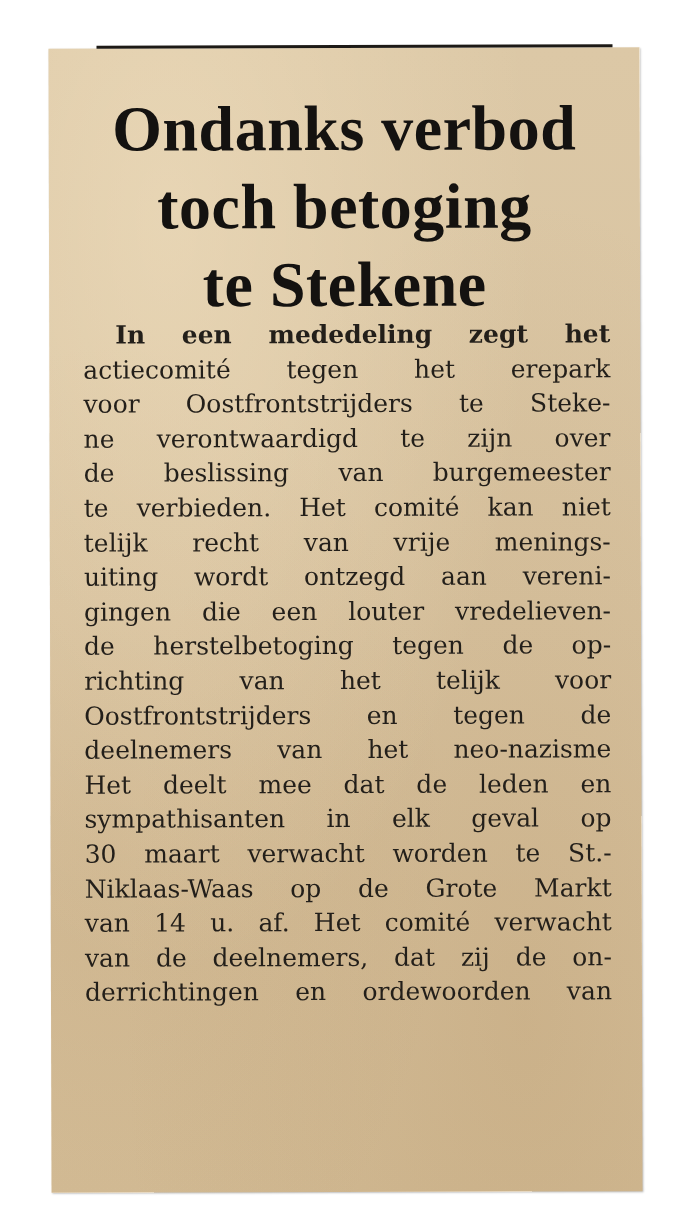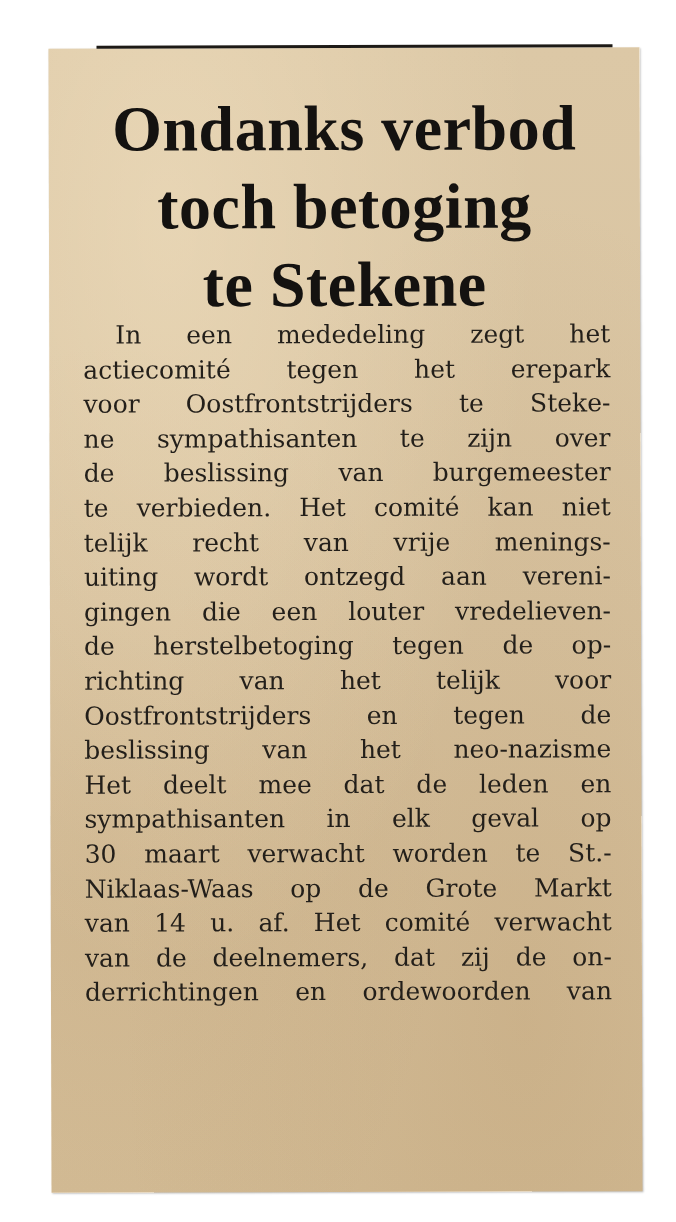--- a/index.html
+++ b/index.html
@@ -63,20 +63,21 @@
     }
     .body .row {
       display: block;
       white-space: nowrap;
       text-align: justify;
       text-align-last: justify;
       height: 34.6px;
     }
     .body .row.indent {
       padding-left: 32px;
+      font-weight: bold;
     }
     .body .row.last {
       text-align-last: left;
     }
   </style>
 </head>
 <body>
 
 <div class="clipping">
   <div class="top-rule"></div>
@@ -84,30 +85,30 @@
   <h1 class="headline" style="margin:0;">
     <span class="line">Ondanks verbod</span>
     <span class="line">toch betoging</span>
     <span class="line">te Stekene</span>
   </h1>
 
   <div class="body">
     <span class="row indent">In een mededeling zegt het</span>
     <span class="row">actiecomité tegen het erepark</span>
     <span class="row">voor Oostfrontstrijders te Steke-</span>
-    <span class="row">ne sympathisanten te zijn over</span>
+    <span class="row">ne verontwaardigd te zijn over</span>
     <span class="row">de beslissing van burgemeester</span>
     <span class="row">te verbieden. Het comité kan niet</span>
     <span class="row">telijk recht van vrije menings-</span>
     <span class="row">uiting wordt ontzegd aan vereni-</span>
     <span class="row">gingen die een louter vredelieven-</span>
     <span class="row">de herstelbetoging tegen de op-</span>
     <span class="row">richting van het telijk voor</span>
     <span class="row">Oostfrontstrijders en tegen de</span>
-    <span class="row">beslissing van het neo-nazisme</span>
+    <span class="row">deelnemers van het neo-nazisme</span>
     <span class="row">Het deelt mee dat de leden en</span>
     <span class="row">sympathisanten in elk geval op</span>
     <span class="row">30 maart verwacht worden te St.-</span>
     <span class="row">Niklaas-Waas op de Grote Markt</span>
     <span class="row">van 14 u. af. Het comité verwacht</span>
     <span class="row">van de deelnemers, dat zij de on-</span>
     <span class="row">derrichtingen en ordewoorden van</span>
   </div>
 </div>
 

